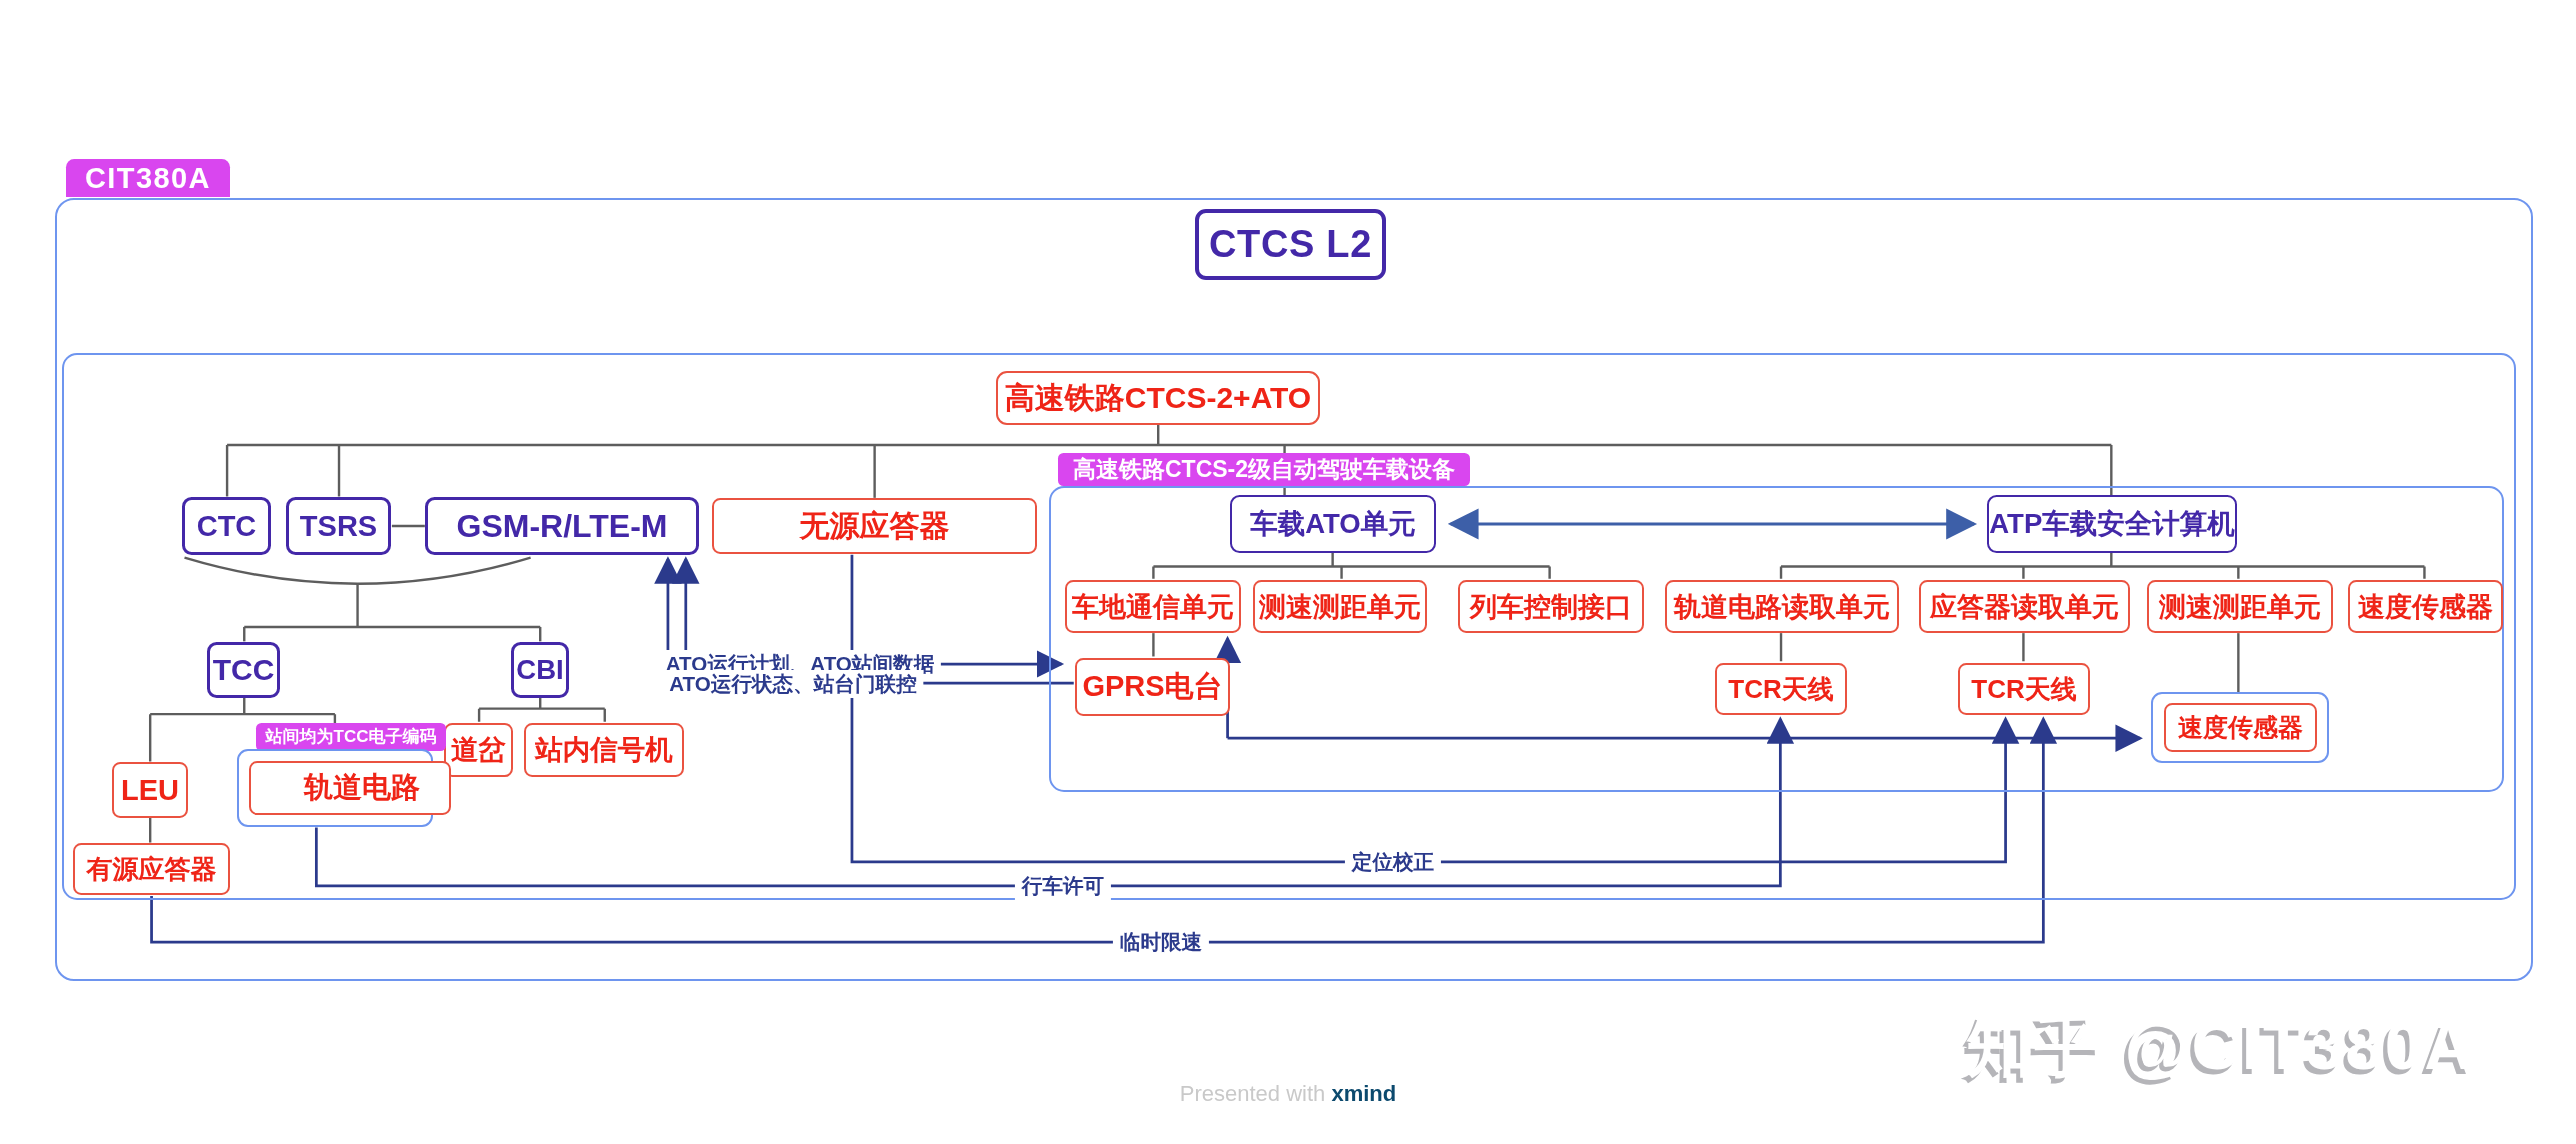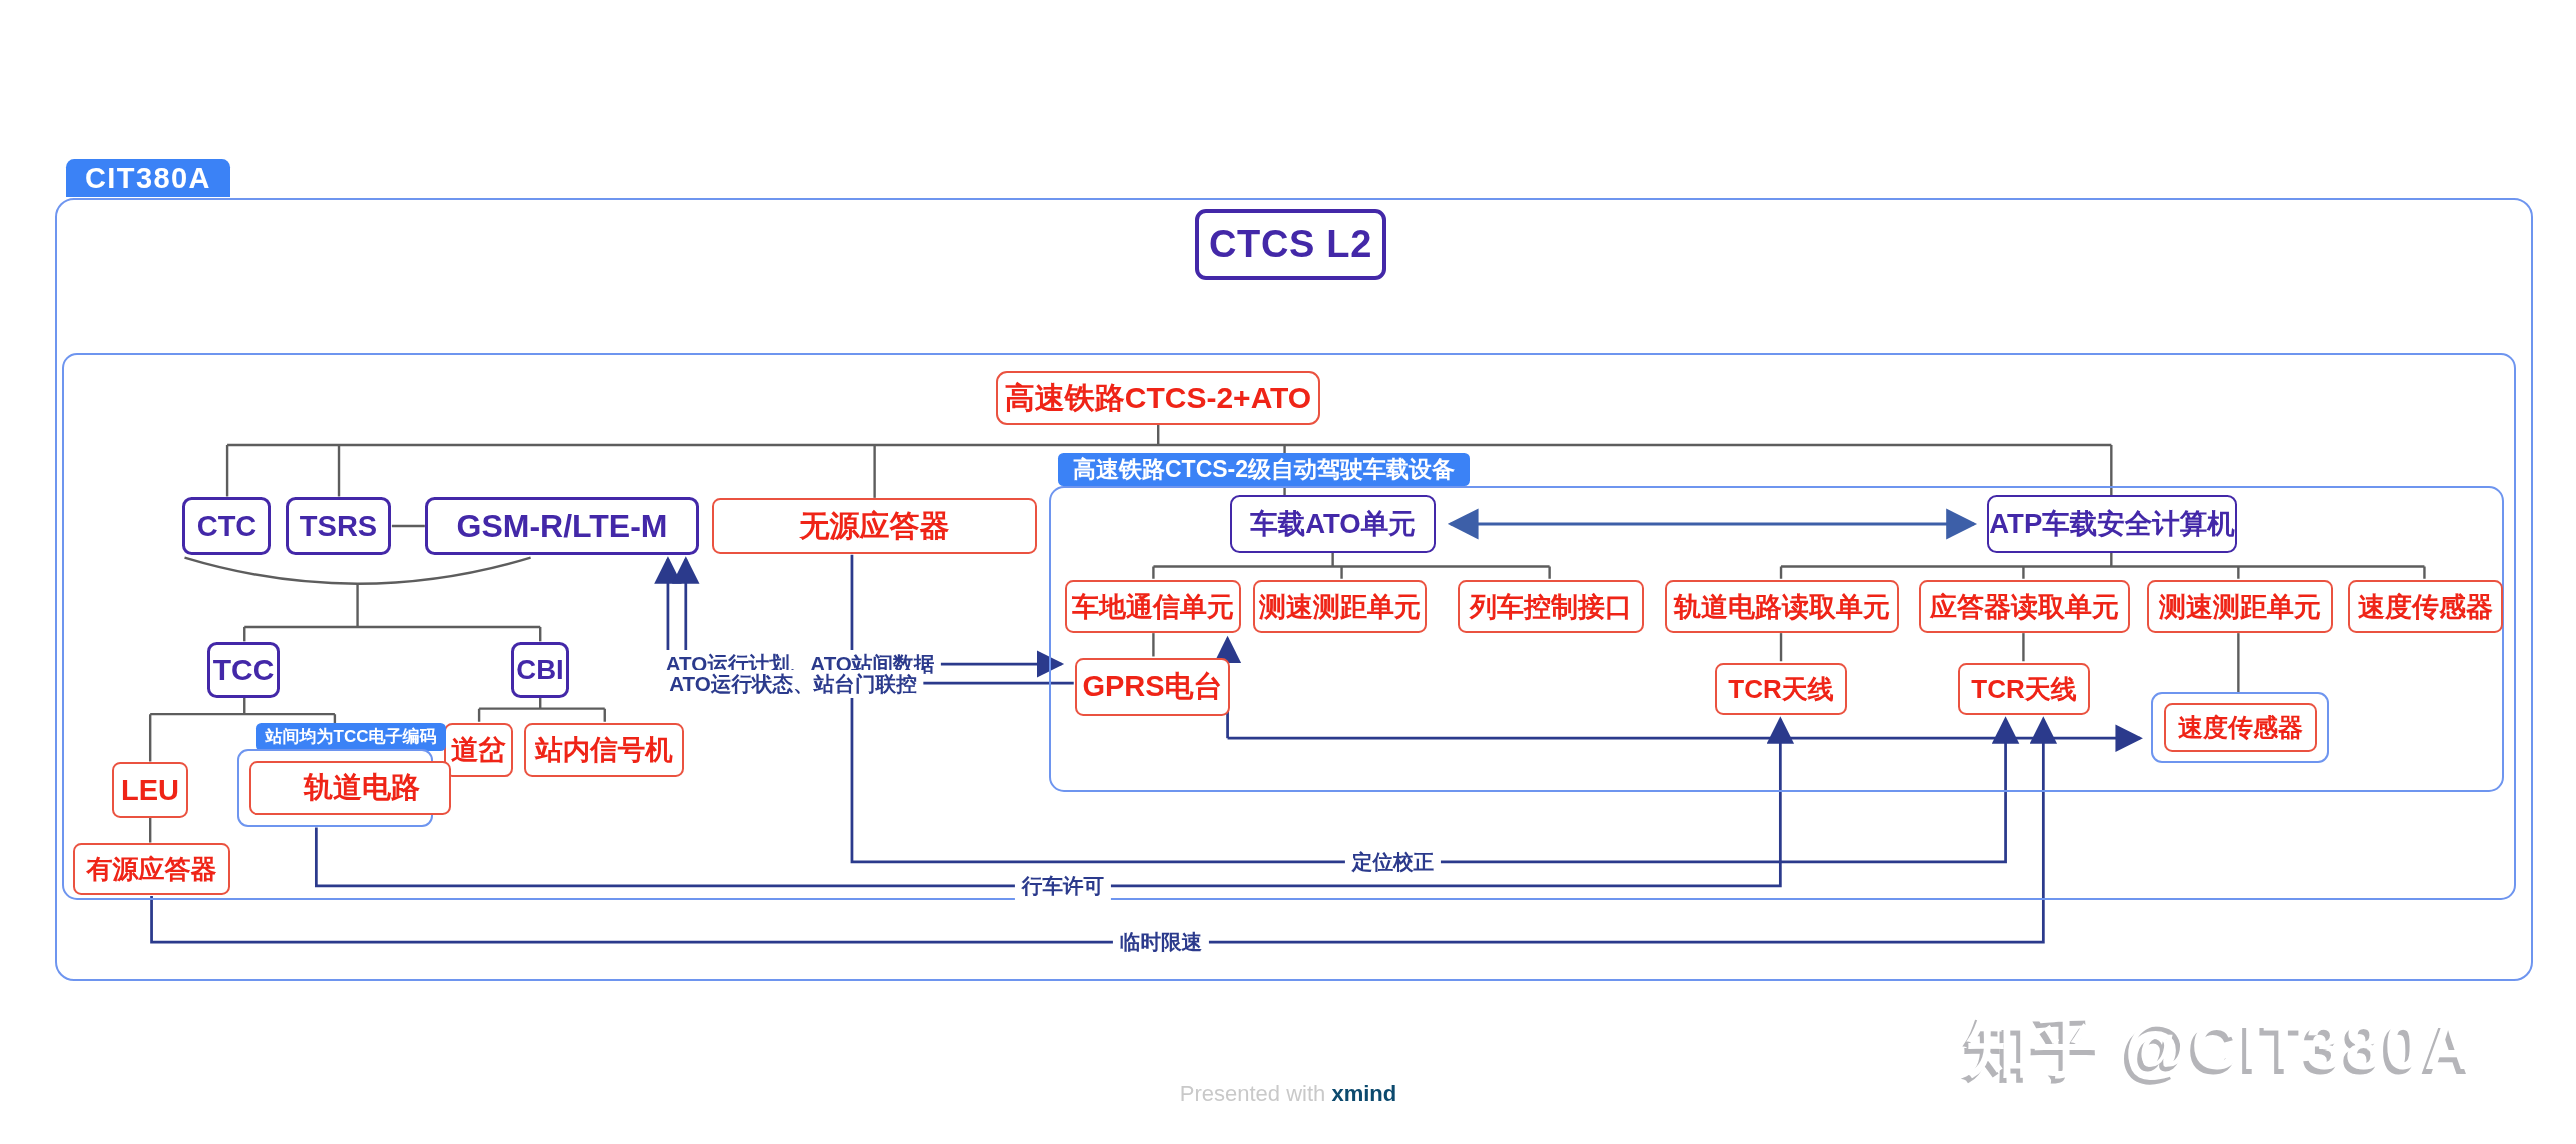--- a/index.html
+++ b/index.html
@@ -3,21 +3,21 @@
 <meta charset="utf-8">
 <style>
   html,body{margin:0;padding:0;background:#fff;}
   .canvas{position:relative;width:2576px;height:1144px;background:#ffffff;overflow:hidden;
           font-family:"Liberation Sans","DejaVu Sans",sans-serif;}
   svg.wires{position:absolute;left:0;top:0;width:2576px;height:1144px;pointer-events:none;}
   .node{position:absolute;box-sizing:border-box;display:flex;align-items:center;justify-content:center;
         background:#fff;white-space:nowrap;font-weight:bold;}
   .indigo{border:3.4px solid #4328a8;color:#4328a8;border-radius:9.6px;}
   .red{border:2.7px solid #ea5240;color:#ef2417;border-radius:8.2px;}
-  .bluetab{position:absolute;box-sizing:border-box;display:flex;align-items:center;background:#3b82f6;
+  .bluetab{position:absolute;box-sizing:border-box;display:flex;align-items:center;background:#d946ef;
            color:#fff;font-weight:bold;white-space:nowrap;}
   .bluebox{position:absolute;box-sizing:border-box;border:2.7px solid #6e95ef;border-radius:15px;background:transparent;}
   .flowlabel{position:absolute;transform:translate(-50%,-50%);background:#fff;color:#2b3a8c;
              font-weight:600;font-size:20.6px;padding:0 6.9px;white-space:nowrap;}
   .watermark{position:absolute;font-weight:bold;color:#ffffff;letter-spacing:2.7px;
              text-shadow:-4.1px 4.8px 0 #b5b5b9;font-size:66px;}
   .presented{position:absolute;transform:translateX(-50%);font-size:22px;color:#c9c9c9;white-space:nowrap;}
   .presented b{color:#0c4a6e;}
 </style>
 </head>

